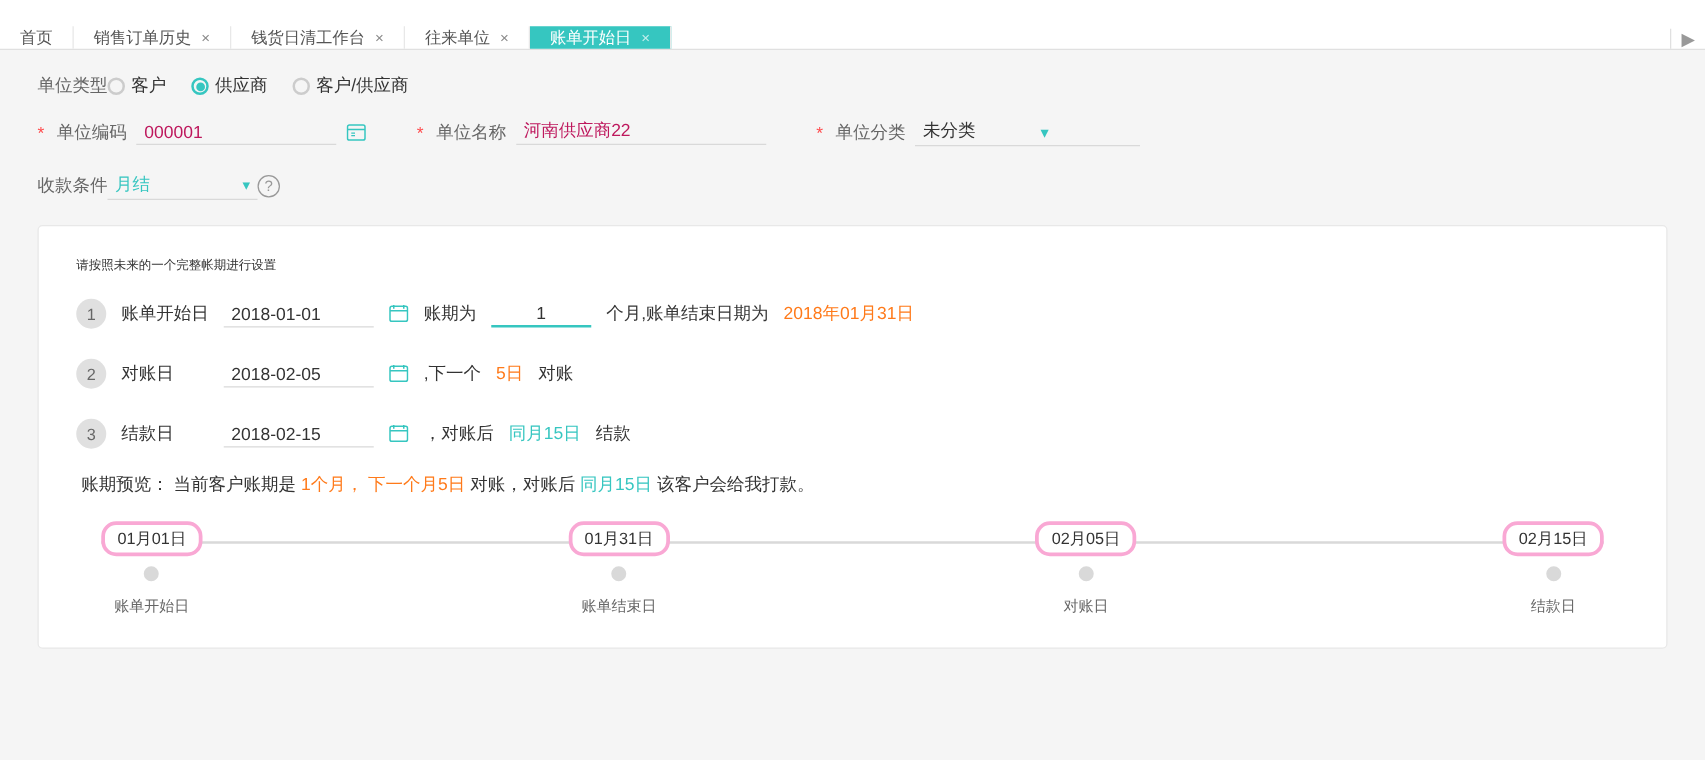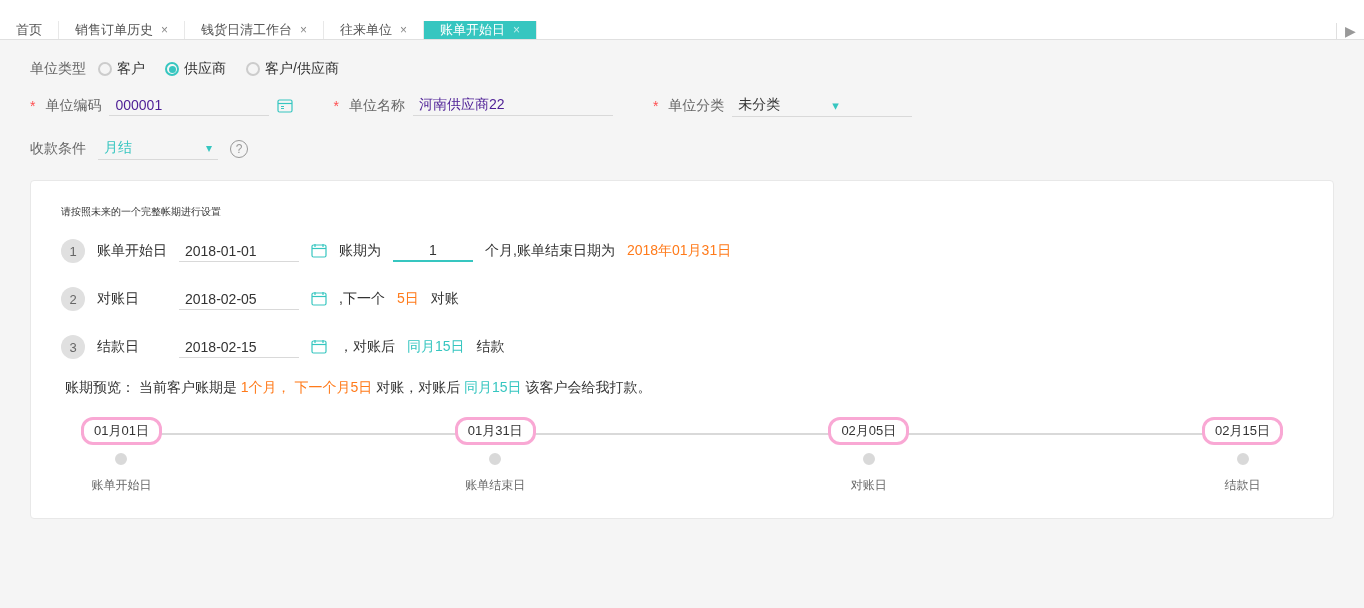--- a/index.html
+++ b/index.html
@@ -49,21 +49,21 @@
       padding: 20px 30px;
       background: #f5f5f5;
       min-height: calc(100vh - 40px);
     }
 
     
     .form-row {
       display: flex;
       align-items: center;
       margin-bottom: 20px;
-      gap: 12px;
+      gap: 0;
     }
     .form-label {
       color: #666;
       white-space: nowrap;
       font-size: 14px;
     }
     .required-star {
       color: #ff4d4f;
       margin-right: 2px;
     }
@@ -102,21 +102,21 @@
       background: #36c6c0;
     }
 
     
     .input-field {
       border: none;
       border-bottom: 1px solid #d9d9d9;
       outline: none;
       padding: 2px 6px;
       font-size: 14px;
-      color: #4c1d95;
+      color: #be185d;
       background: transparent;
       width: 160px;
     }
     .input-field.medium { width: 200px; }
 
     .icon-btn {
       color: #36c6c0;
       cursor: pointer;
       font-size: 16px;
       display: inline-flex;

